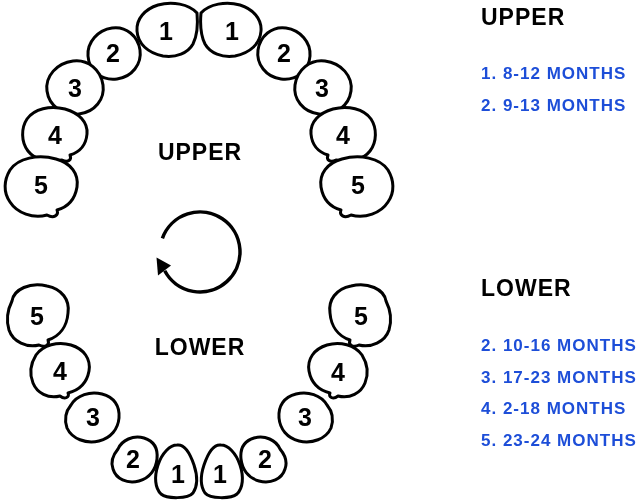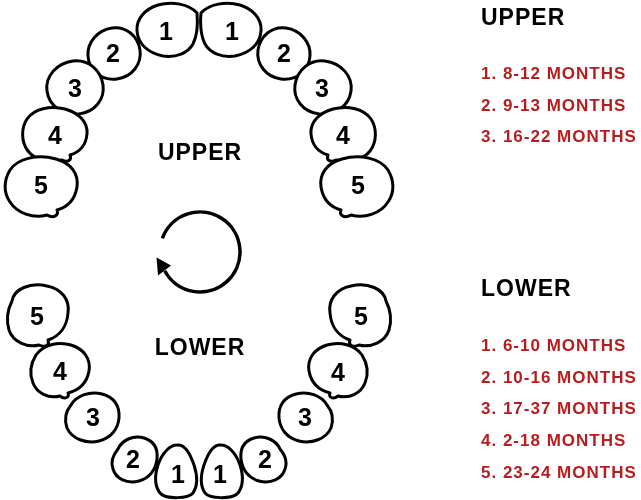--- a/index.html
+++ b/index.html
@@ -24,21 +24,21 @@
   .rot-head { fill:#000000; stroke:none; }
   .legend-head {
     position:absolute; left:481px;
     font-weight:bold; font-size:23px; line-height:23px;
     letter-spacing:1px; color:#000000; white-space:nowrap;
   }
   .legend-list { position:absolute; left:481px; }
   .legend-item {
     height:31.7px; display:flex; align-items:center;
     font-weight:bold; font-size:17px; letter-spacing:1px;
-    color:#b91c1c; white-space:nowrap;
+    color:#1d4ed8; white-space:nowrap;
   }
 </style>
 </head>
 <body>
 
 <div class="stage">
 
   <svg width="641" height="500" viewBox="0 0 641 500">
 
     <g>
@@ -107,26 +107,24 @@
 
       <text class="arch-label" x="200" y="355">LOWER</text>
     </g>
   </svg>
 
   <div>
     <div class="legend-head" style="top:6px">UPPER</div>
     <div class="legend-list" style="top:58px">
       <div class="legend-item">1. 8-12 MONTHS</div>
       <div class="legend-item">2. 9-13 MONTHS</div>
-      <div class="legend-item">3. 16-22 MONTHS</div>
     </div>
 
     <div class="legend-head" style="top:277px">LOWER</div>
     <div class="legend-list" style="top:330px">
-      <div class="legend-item">1. 6-10 MONTHS</div>
       <div class="legend-item">2. 10-16 MONTHS</div>
-      <div class="legend-item">3. 17-37 MONTHS</div>
+      <div class="legend-item">3. 17-23 MONTHS</div>
       <div class="legend-item">4. 2-18 MONTHS</div>
       <div class="legend-item">5. 23-24 MONTHS</div>
     </div>
   </div>
 
 </div>
 
 </body></html>

